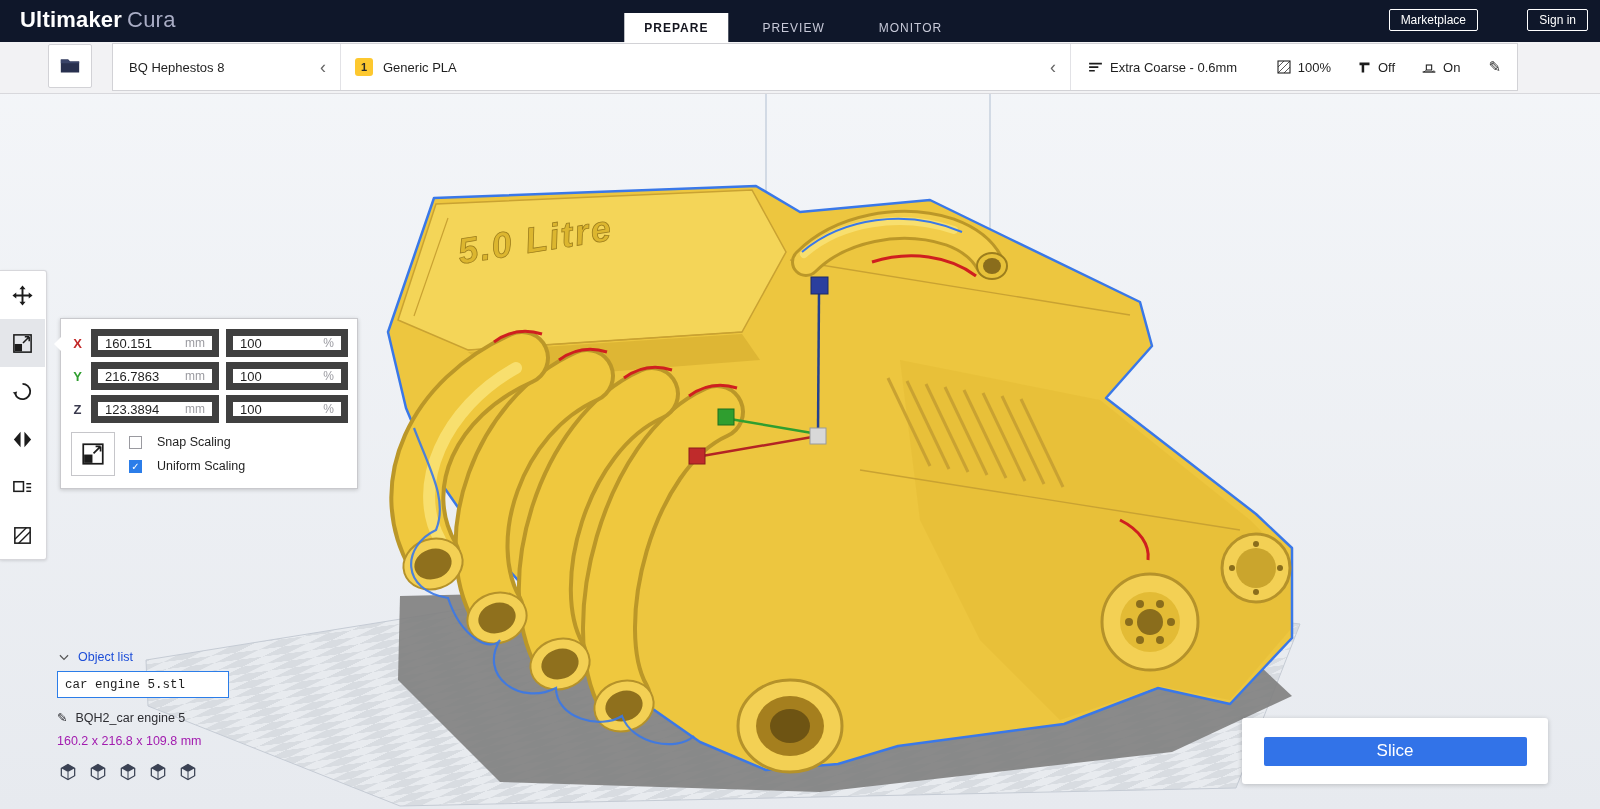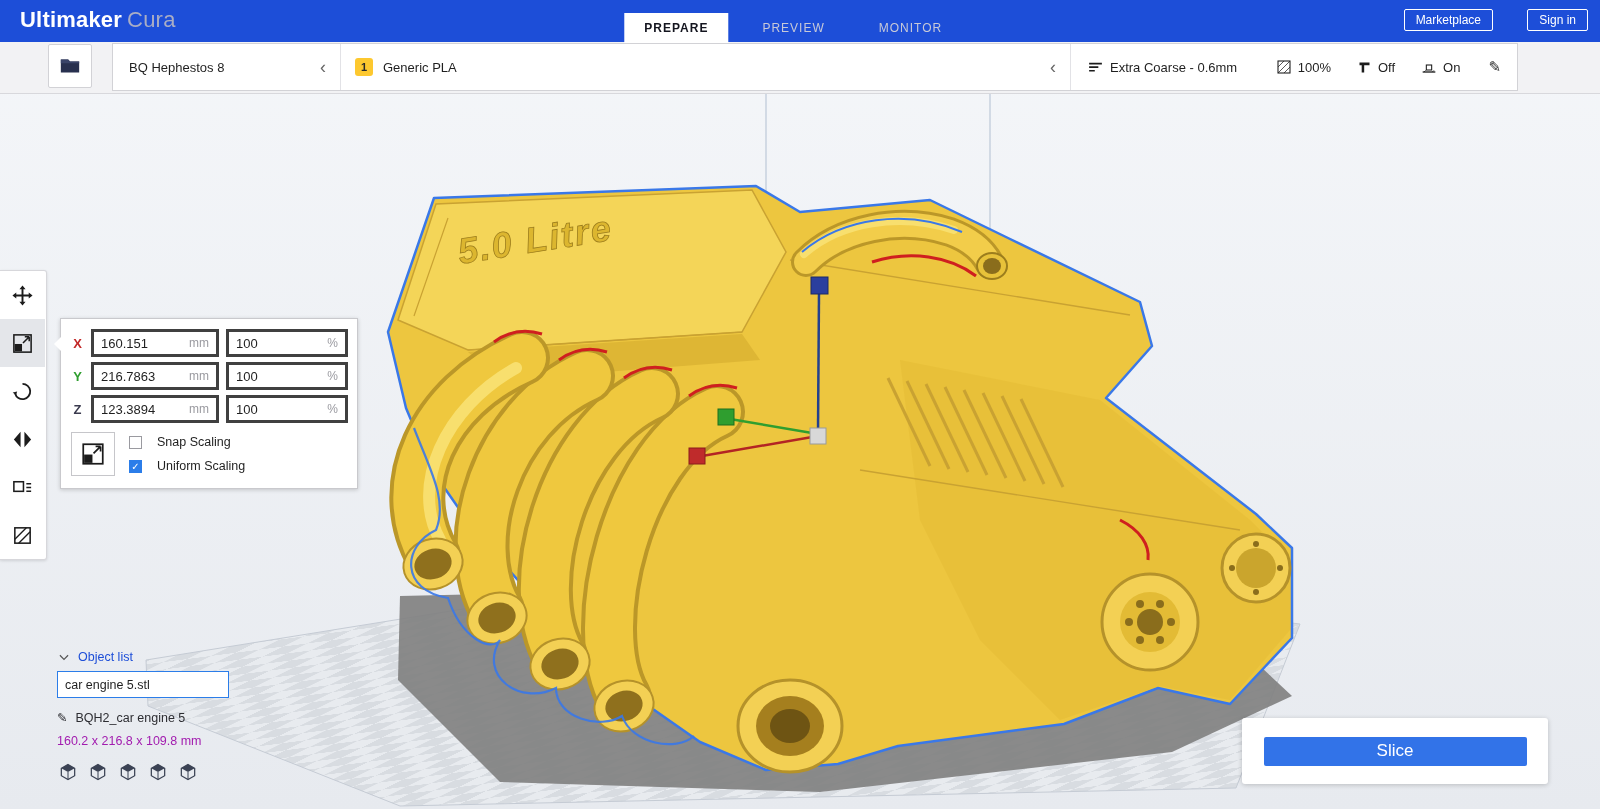--- a/index.html
+++ b/index.html
@@ -2,28 +2,28 @@
 <html><head>
 <meta charset="utf-8">
 <style>
   *{box-sizing:border-box;margin:0;padding:0}
   html,body{width:1600px;height:809px;overflow:hidden;font-family:"Liberation Sans",sans-serif;background:#eceef2;position:relative;font-size:13px;color:#1f1f1f}
 
   
   #viewport-svg{position:absolute;left:0;top:0;width:1600px;height:809px;z-index:0}
 
   
-  .topbar{position:absolute;left:0;top:0;right:0;height:42px;background:#1d4ed8;z-index:50;display:flex;align-items:center}
+  .topbar{position:absolute;left:0;top:0;right:0;height:42px;background:#0f172a;z-index:50;display:flex;align-items:center}
   .brand{position:absolute;left:20px;top:7px;font-size:22px;color:#fff;font-weight:bold;letter-spacing:.2px}
   .brand .brand-light{font-weight:300;color:#a9adc5;margin-left:5px}
   .tabs{position:absolute;left:50%;top:0;height:55px;transform:translateX(-52%);display:flex;align-items:center;gap:14px}
   .tab{padding:8px 20px;font-size:12px;letter-spacing:1px;color:#c7c9d8;cursor:pointer}
   .tab.active{background:#fff;color:#14151f;font-weight:bold}
   .topbar-btn{border:1px solid #fff;border-radius:2px;color:#fff;font-size:12px;padding:3px 11px;background:transparent;cursor:pointer}
-  #marketplace-btn{position:absolute;right:107px;top:9px}
+  #marketplace-btn{position:absolute;right:122px;top:9px}
   #signin-btn{position:absolute;right:12px;top:9px}
 
   
   .subtoolbar{position:absolute;left:0;top:42px;right:0;height:52px;background:#f2f2f4;border-bottom:1px solid #d8d8dc;z-index:40}
   .open-file-btn{position:absolute;left:48px;top:2px;width:44px;height:44px;background:#fff;border:1px solid #d2d2d6;border-radius:2px;display:flex;align-items:center;justify-content:center;cursor:pointer}
   .config-card{position:absolute;left:112px;top:1px;width:1406px;height:48px;background:#fff;border:1px solid #d2d2d6;display:flex;align-items:stretch}
   .cfg-sec{display:flex;align-items:center}
   .printer-sec{width:228px;border-right:1px solid #e2e2e6;padding:0 10px 0 16px;cursor:pointer}
   .material-sec{width:730px;border-right:1px solid #e2e2e6;padding:0 10px 0 14px;cursor:pointer}
   .settings-sec{flex:1;padding:0 16px;cursor:pointer}
@@ -39,33 +39,33 @@
   .tool-rail{position:absolute;left:0;top:270px;width:47px;background:#fff;border:1px solid #d7d7db;border-left:none;border-radius:0 3px 3px 0;box-shadow:0 1px 3px rgba(0,0,0,.12);z-index:30}
   .tool-btn{width:45px;height:48px;display:flex;align-items:center;justify-content:center;cursor:pointer}
   .tool-btn.active{background:#e4e6ea}
 
   
   .scale-panel{position:absolute;left:60px;top:318px;width:298px;background:#fff;border:1px solid #c9c9cd;box-shadow:0 1px 4px rgba(0,0,0,.18);z-index:35;padding:10px 10px 12px 10px}
   .scale-panel::before{content:"";position:absolute;left:-7px;top:18px;width:0;height:0;border-top:7px solid transparent;border-bottom:7px solid transparent;border-right:7px solid #fff}
   .axis-row{display:grid;grid-template-columns:13px 128px 122px;gap:7px;align-items:center;margin-bottom:5px}
   .axis-label{font-size:13px;font-weight:bold;text-align:center}
   .axis-x{color:#c22828}.axis-y{color:#2f9e2f}.axis-z{color:#3a3a4e}
-  .num-input{display:flex;justify-content:space-between;align-items:center;background:#fff;border:3px solid #404040;height:28px;padding:0 7px;cursor:text}
+  .num-input{display:flex;justify-content:space-between;align-items:center;background:#fff;border:7px solid #404040;height:28px;padding:0 7px;cursor:text}
   .num-input .val{font-size:13px;color:#1f1f1f}
   .num-input .unit{font-size:12px;color:#9a9aa0}
   .scale-extra{display:grid;grid-template-columns:44px auto;gap:4px 14px;margin-top:9px;align-items:center}
   .scale-icon-btn{width:44px;height:44px;border:1px solid #c6c6ca;background:#fff;display:flex;align-items:center;justify-content:center;grid-row:1/3;cursor:pointer}
   .chk-row{display:flex;align-items:center;gap:15px;font-size:12.5px;cursor:pointer}
   .chk{width:13px;height:13px;border:1px solid #9a9aa0;background:#fff;display:inline-flex;align-items:center;justify-content:center;font-size:10px;color:#fff}
   .chk.checked{background:#2b7de9;border-color:#2b7de9}
 
   
   .objlist{position:absolute;left:57px;top:650px;z-index:30}
   .objlist-header{display:flex;align-items:center;gap:7px;font-size:12.5px;color:#1d4ed8;cursor:pointer}
-  .obj-name-input{margin-top:7px;width:172px;height:27px;border:1px solid #2b7de9;background:#fff;font-size:12.5px;padding:0 7px;color:#1f1f1f;font-family:Liberation Sans, sans-serif;outline:none;display:block}
+  .obj-name-input{margin-top:7px;width:172px;height:27px;border:1px solid #2b7de9;background:#fff;font-size:12.5px;padding:0 7px;color:#1f1f1f;font-family:Liberation Mono, monospace;outline:none;display:block}
   .job-row{margin-top:12px;display:flex;align-items:center;gap:8px;font-size:12.5px;color:#2d2d32;cursor:pointer}
   .dims{margin-top:9px;font-size:12.5px;color:#a21caf}
   .cube-row{margin-top:13px;display:flex;gap:8px}
   .cube-btn{width:22px;height:22px;display:flex;align-items:center;justify-content:center;cursor:pointer}
 
   
   .slice-card{position:absolute;left:1242px;top:718px;width:306px;height:66px;background:#fff;border-radius:3px;box-shadow:0 1px 5px rgba(0,0,0,.2);z-index:30;display:flex;align-items:center;justify-content:center}
   .slice-btn{width:263px;height:29px;background:#3273e8;border:none;border-radius:2px;color:#fff;font-size:17px;font-family:"Liberation Sans",sans-serif;cursor:pointer}
 
   .hidden-defs{position:absolute;width:0;height:0;overflow:hidden}

